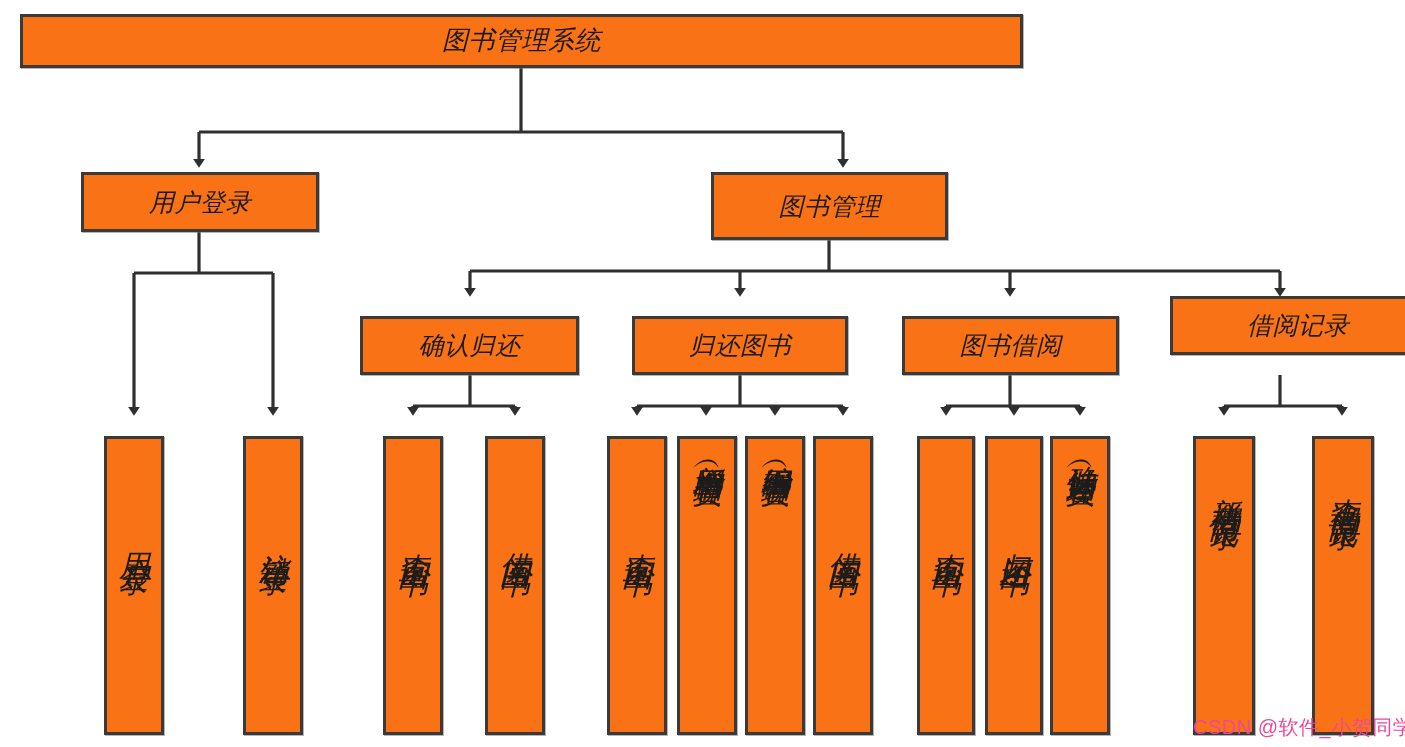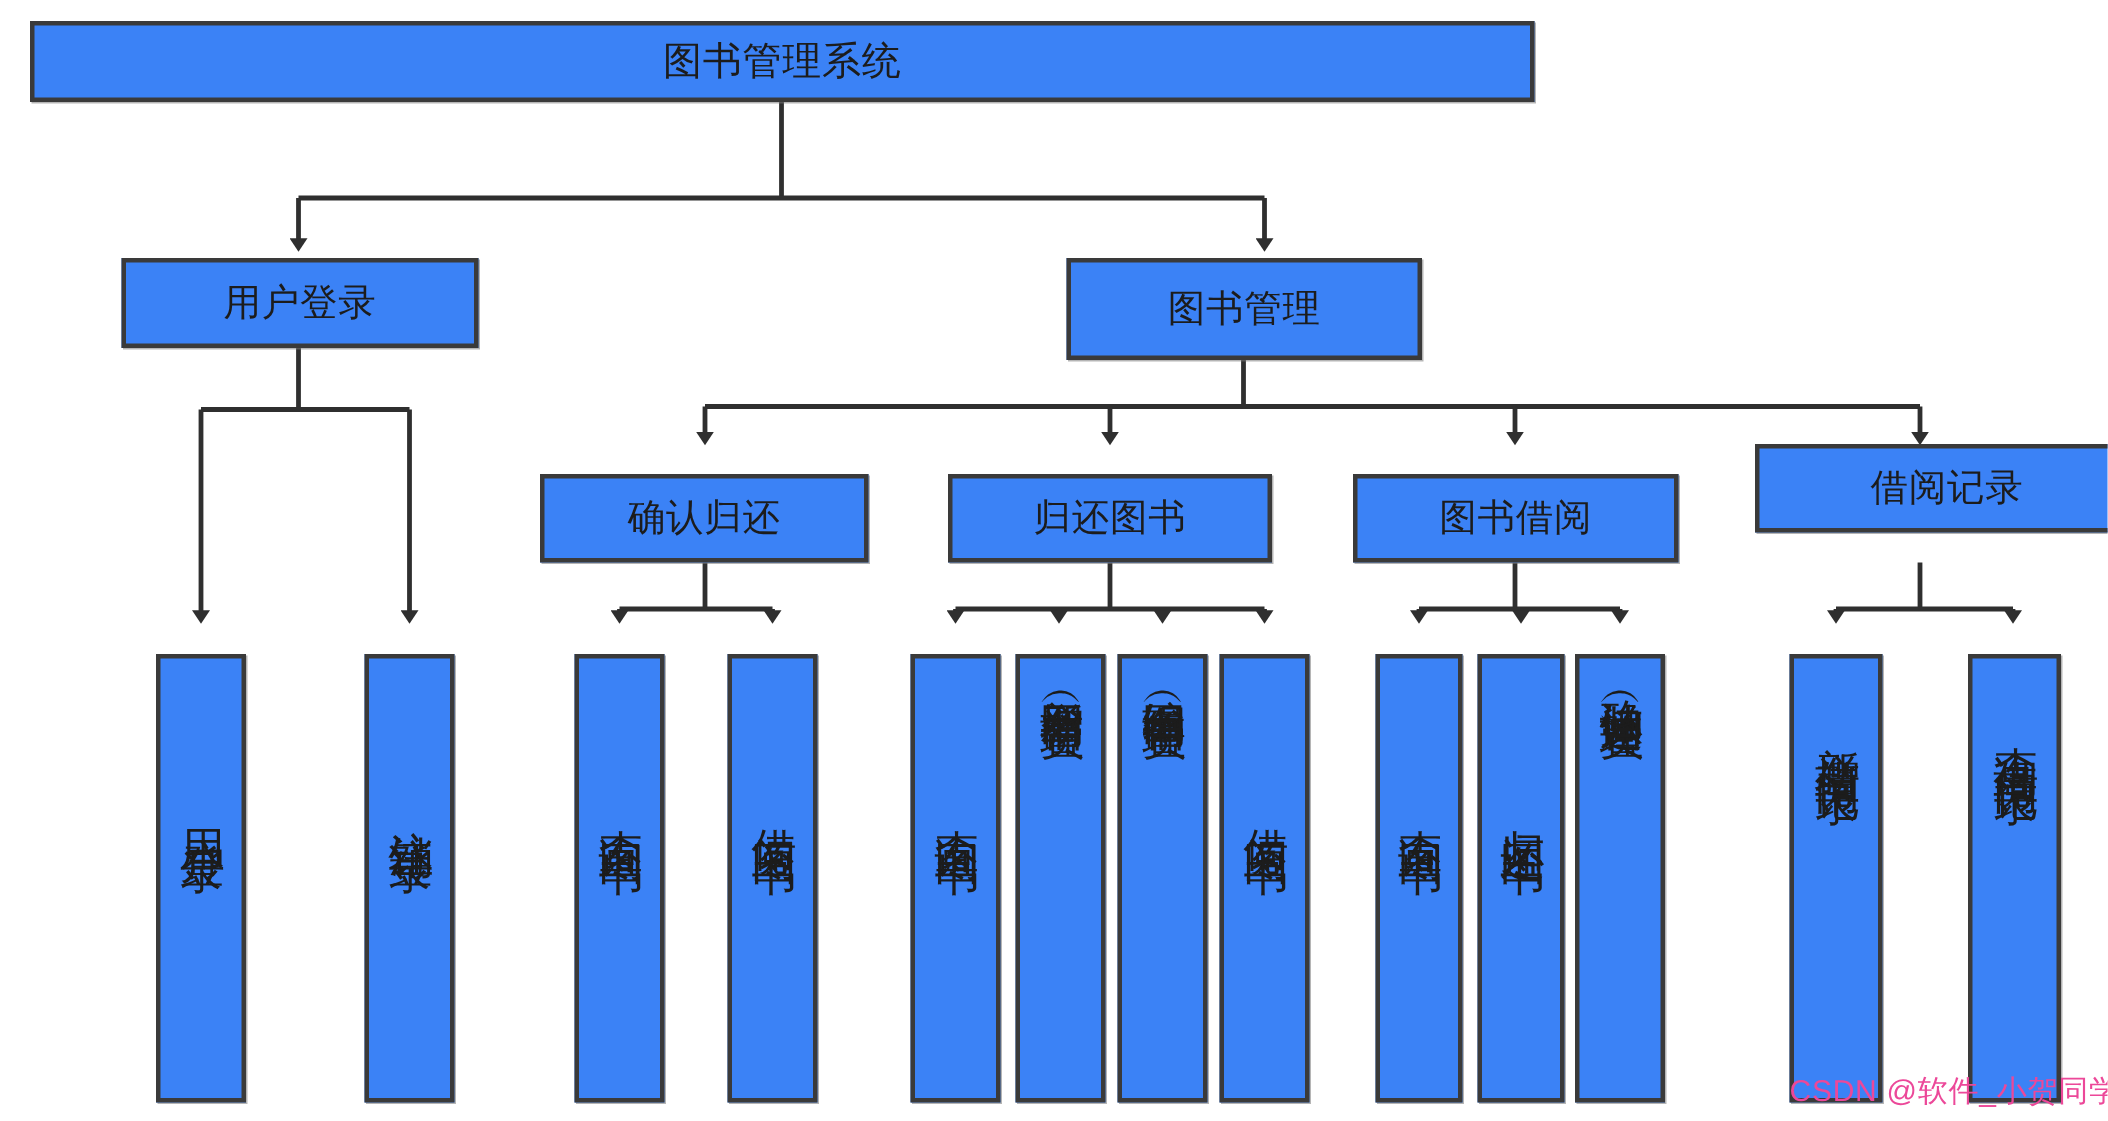--- a/index.html
+++ b/index.html
@@ -18,25 +18,26 @@
     position: absolute;
     left: 0;
     top: 0;
     width: 1405px;
     height: 747px;
   }
   .node-box {
     position: absolute;
     box-sizing: border-box;
     border: 3px solid #3a3a3a;
-    background: #3b82f6;
+    background: #f97316;
     display: flex;
     align-items: center;
     justify-content: center;
     box-shadow: 1px 1px 0 rgba(120,120,120,0.55);
+    font-style: italic;
   }
   .node-label {
     color: #1c1c1c;
     letter-spacing: 0.5px;
     line-height: 1.05;
     white-space: pre;
   }
   .h-label {
     font-size: 25px;
   }

